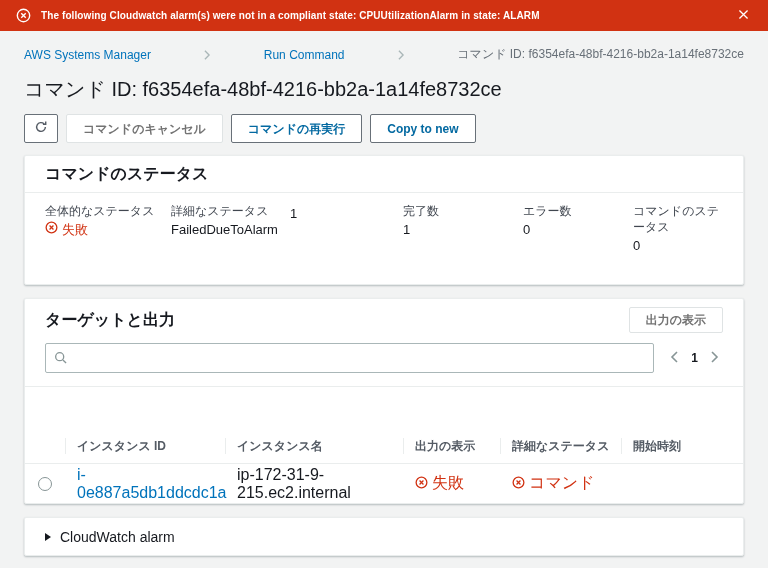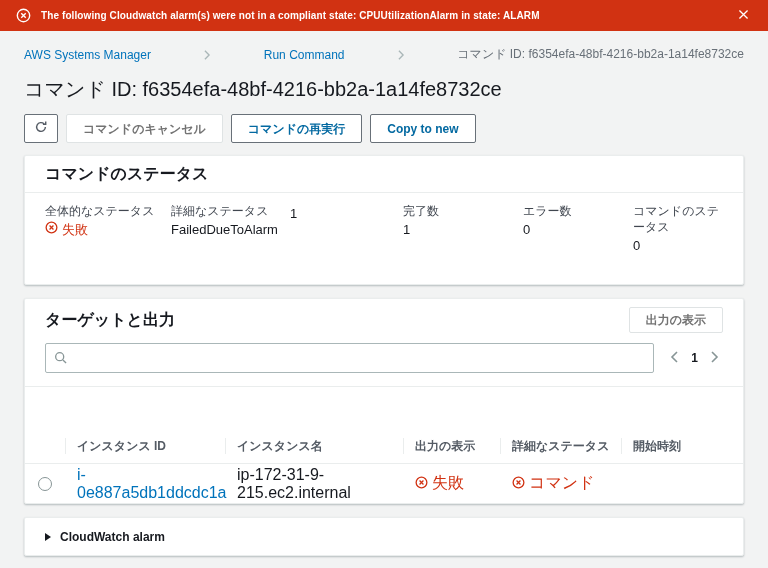--- a/index.html
+++ b/index.html
@@ -85,21 +85,21 @@
   }
   a.instance-link { color:#0073bb; text-decoration:none; }
   .status-err { color:#d13212; display:flex; align-items:center; gap:4px; }
 
   
   .accordion { display:flex; align-items:center; gap:9px; padding:10px 20px; height:39px; cursor:pointer; }
   .accordion .tri {
     width:0; height:0; border-left:6px solid #16191f;
     border-top:4.5px solid transparent; border-bottom:4.5px solid transparent;
   }
-  .accordion .acc-title { font-size:12px; font-weight:700; }
+  .accordion .acc-title { font-size:14px; font-weight:400; }
 </style>
 </head>
 <body>
 
 <div class="flashbar">
   <span class="icon-wrap">
     <svg width="15" height="15" viewBox="0 0 16 16">
         <circle cx="8" cy="8" r="6.6" fill="none" stroke="#fff" stroke-width="1.5"></circle>
         <path d="M5.6 5.6l4.8 4.8M10.4 5.6l-4.8 4.8" stroke="#fff" stroke-width="1.5"></path>
       </svg>

